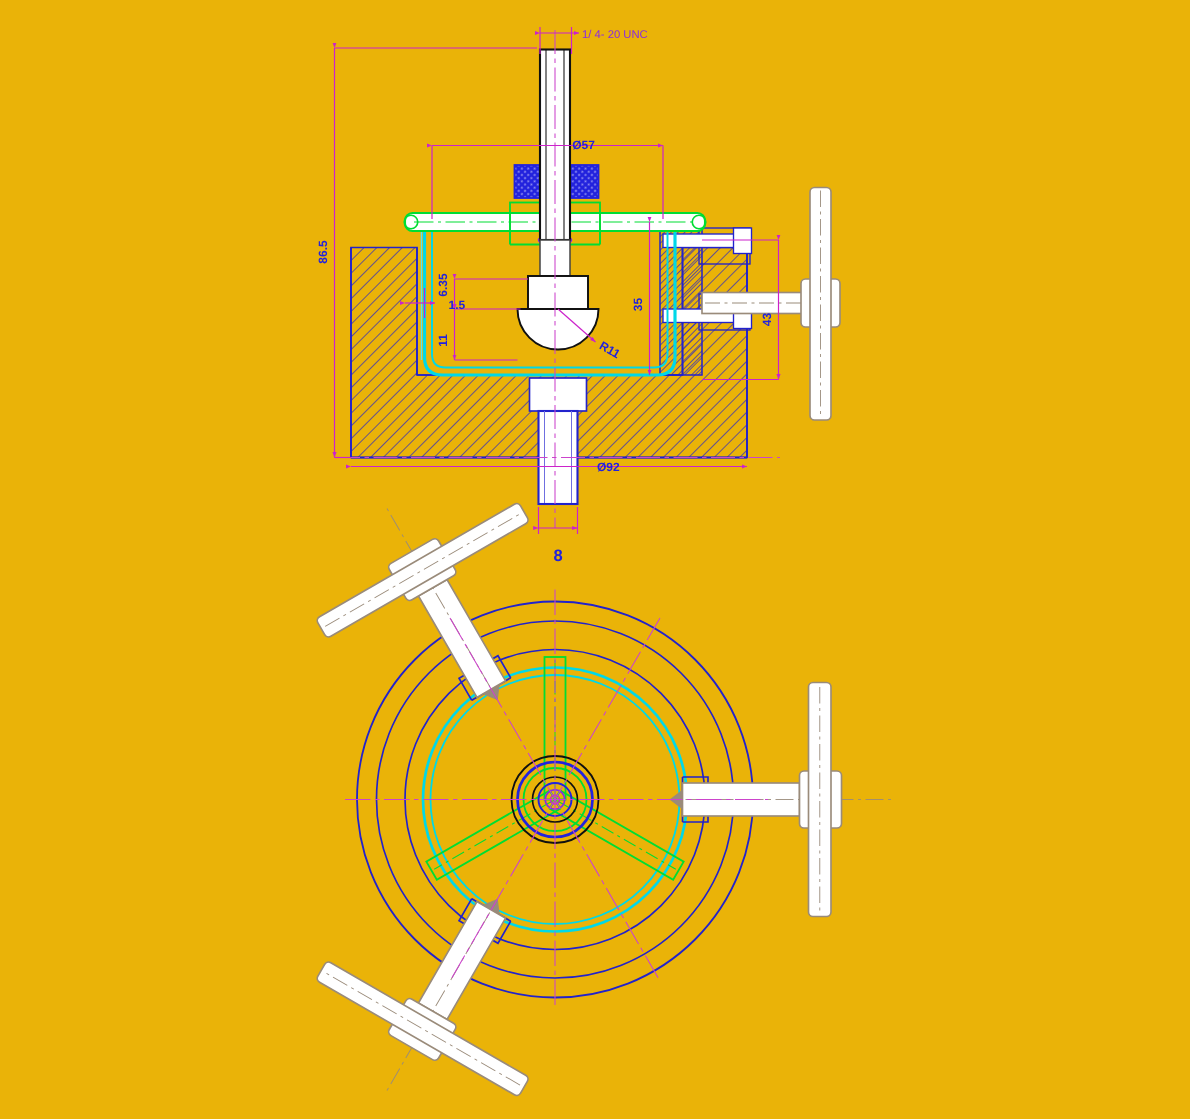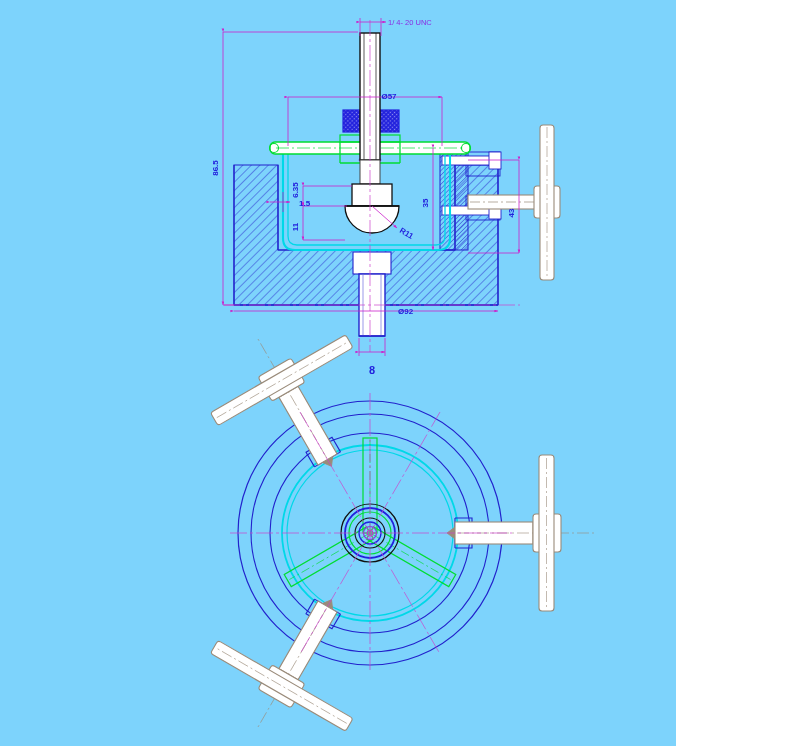--- a/index.html
+++ b/index.html
@@ -9,23 +9,23 @@
     background: #ffffff;
   }
   body {
     width: 793px;
     height: 746px;
     overflow: hidden;
     font-family: "Liberation Sans", sans-serif;
   }
   #drawing-root {
     position: relative;
-    width: 676px;
+    width: 793px;
     height: 746px;
-    background: #7dd3fc;
+    background: #eab308;
   }
   svg#cad-canvas {
     display: block;
     width: 793px;
     height: 746px;
   }
   .dim-text {
     font-family: "Liberation Sans", sans-serif;
     font-size: 8px;
     fill: #2222dd;

